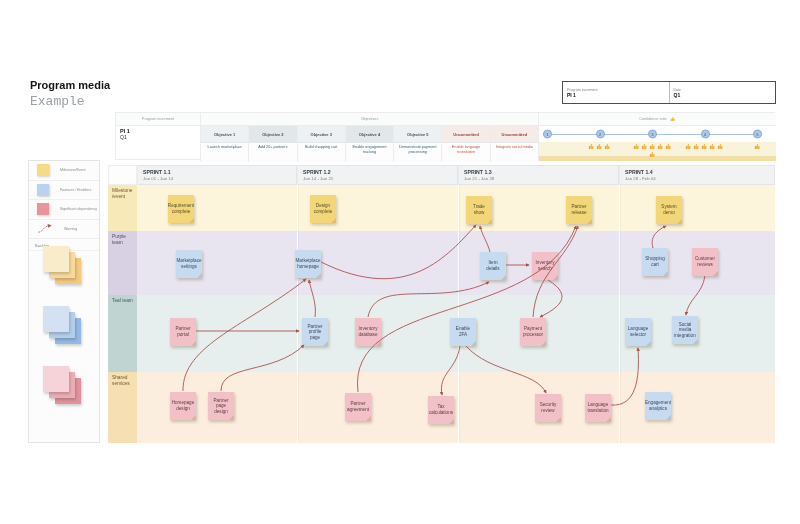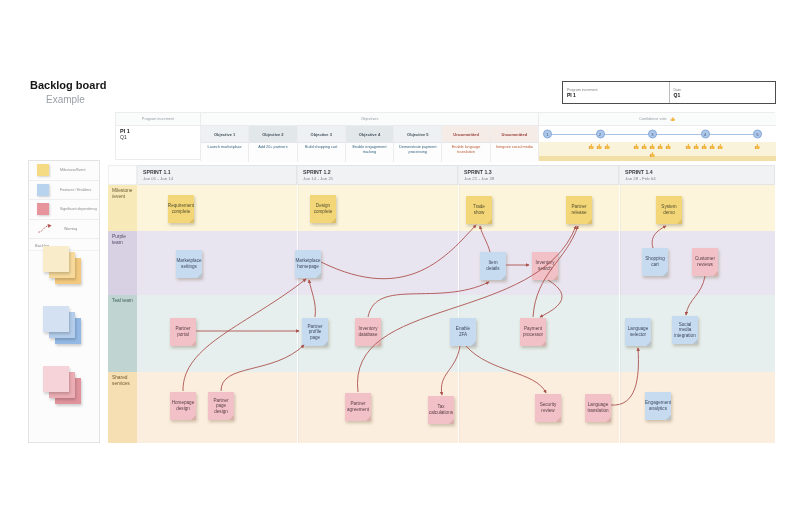--- a/index.html
+++ b/index.html
@@ -1,19 +1,19 @@
 <!DOCTYPE html>
 <html><head>
 <meta charset="utf-8">
 <style>
   html,body{margin:0;padding:0;background:#fff;}
   .canvas{position:relative;width:800px;height:524px;background:#ffffff;font-family:"Liberation Sans",sans-serif;overflow:hidden;}
   
   .title{position:absolute;left:30px;top:79px;font-size:11px;font-weight:bold;color:#161616;}
-  .subtitle{position:absolute;left:46px;top:94px;font-size:10px;color:#9aa0a6;}
+  .subtitle{position:absolute;left:30px;top:94px;font-size:13px;color:#9aa0a6;font-family:Liberation Mono, monospace;}
   
   .info-box{position:absolute;left:562px;top:81px;width:212px;height:21px;border:1.5px solid #4d4d4d;display:flex;background:#fff;}
   .info-cell{flex:1;padding:1px 4px;border-right:1px solid #bdbdbd;display:flex;flex-direction:column;justify-content:center;}
   .info-cell:last-child{border-right:none;}
   .info-cell label{font-size:3.6px;color:#7d7d7d;}
   .info-cell b{font-size:5px;color:#111;}
   
   .pi-band{position:absolute;left:115px;top:112px;width:660px;height:48px;background:#fff;border:1px solid #ececec;box-sizing:border-box;font-size:4px;}
   .pi-left{position:absolute;left:0;top:0;width:422px;height:48px;}
   .hdr{font-size:3.8px;color:#9aa0a6;text-align:center;line-height:12px;height:12px;background:#fafbfb;border-bottom:1px solid #ececec;}
@@ -64,21 +64,21 @@
   .sticky:after{content:"";position:absolute;right:0;bottom:0;border-style:solid;border-width:0 0 5px 5px;border-color:transparent transparent rgba(120,95,40,.18) transparent;}
   .sticky.yellow{background:#f3d677;color:#55502f;}
   .sticky.blue{background:#c6daf0;}
   .sticky.pink{background:#f1c1c7;color:#5c4146;}
   #wires{position:absolute;left:0;top:0;width:667px;height:278px;z-index:6;pointer-events:none;overflow:visible;}
 </style>
 </head>
 <body>
 
 <div class="canvas">
-  <div class="title">Backlog board</div>
+  <div class="title">Program media</div>
   <div class="subtitle">Example</div>
 
   <div class="info-box">
     <div class="info-cell">
       <label>Program increment</label>
       <b>PI 1</b>
     </div>
     <div class="info-cell">
       <label>Date</label>
       <b>Q1</b>

